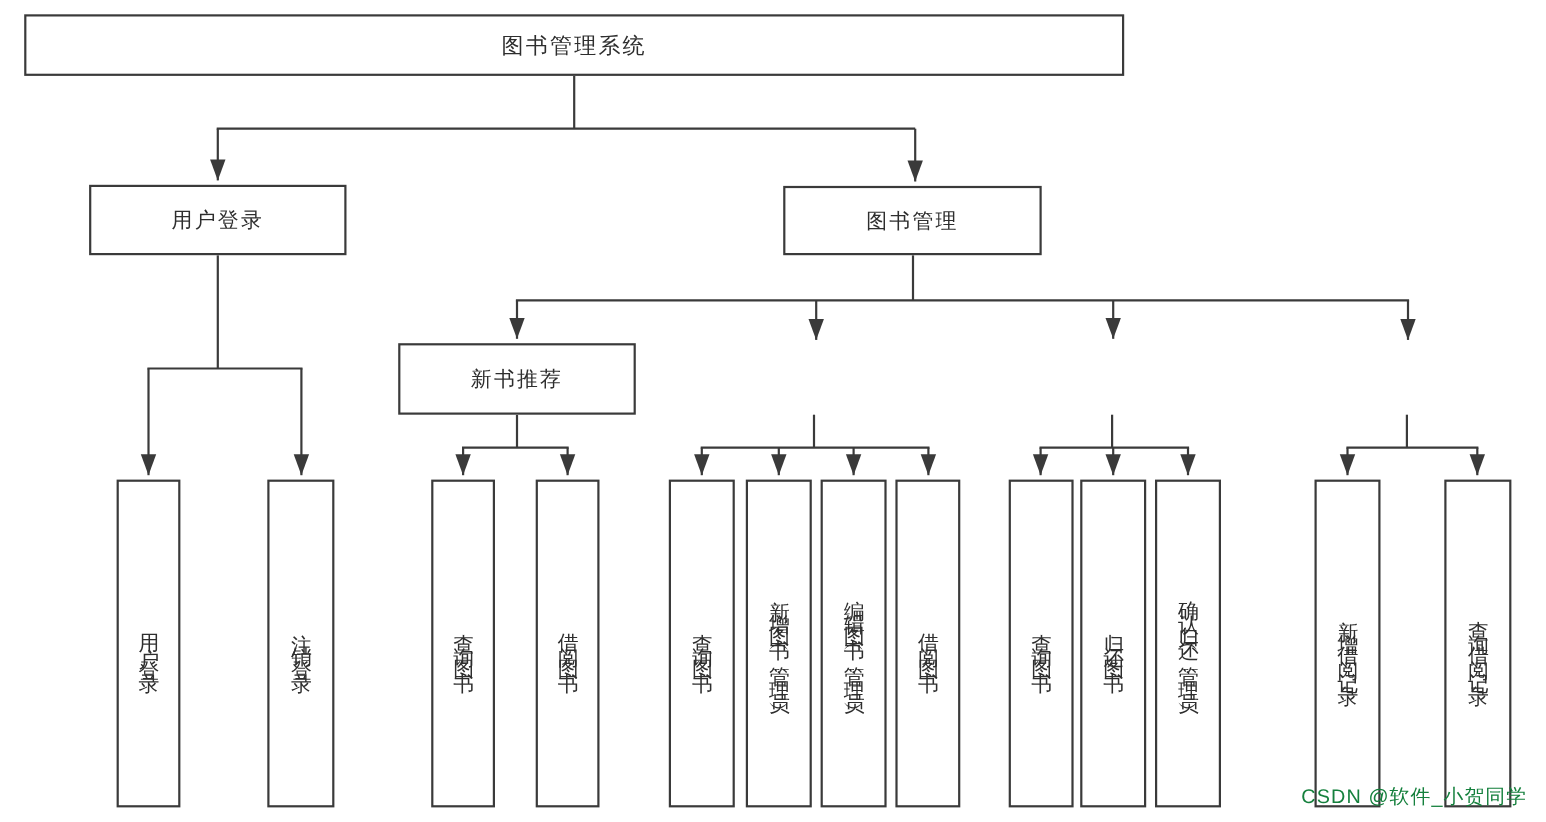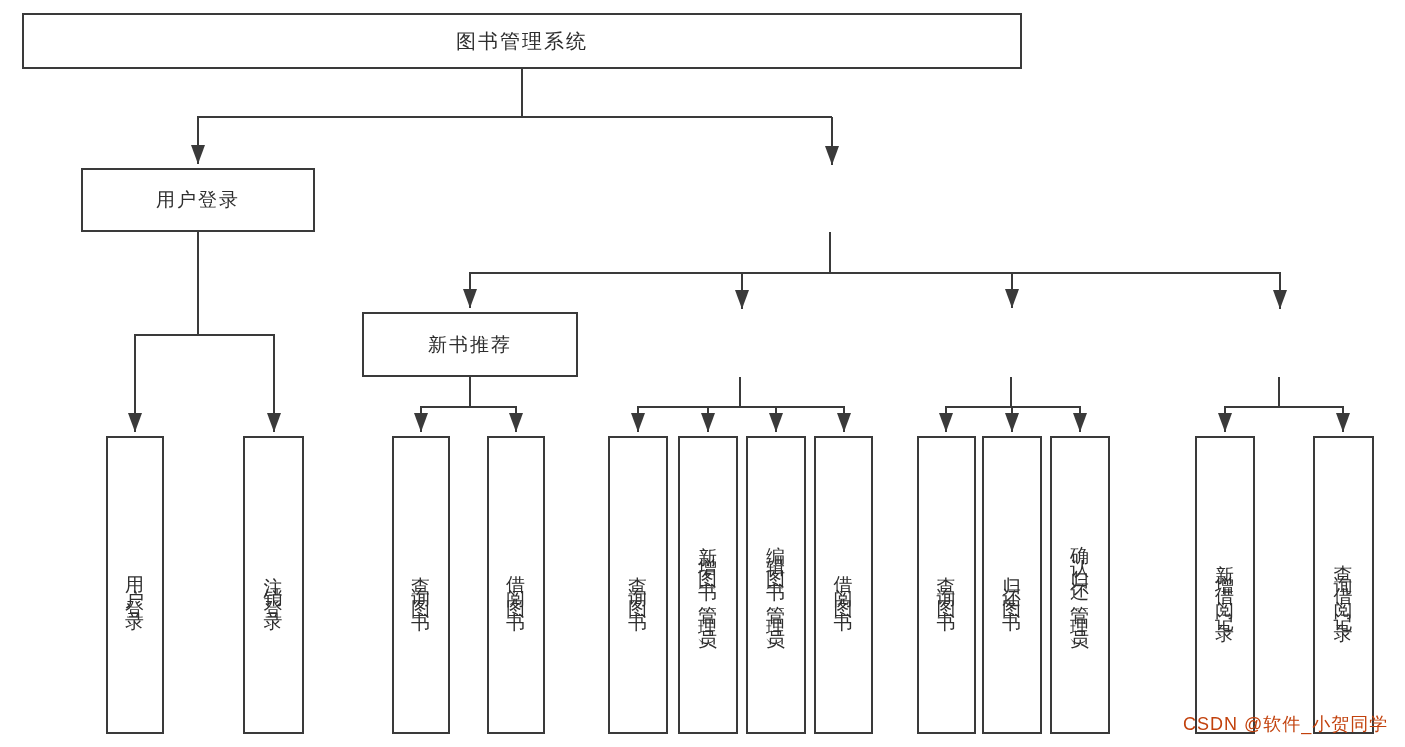--- a/index.html
+++ b/index.html
@@ -48,21 +48,21 @@
   #lf-2-2{left:746px;width:60px;}
   #lf-2-3{left:814px;width:59px;}
   #lf-3-0{left:917px;width:59px;}
   #lf-3-1{left:982px;width:60px;}
   #lf-3-2{left:1050px;width:60px;}
   #lf-4-0{left:1195px;width:60px;}
   #lf-4-1{left:1313px;width:61px;}
   #watermark{
     position:absolute;left:1183px;top:712px;
     font-size:18px;letter-spacing:1px;
-    color:#c2410c;white-space:nowrap;
+    color:#15803d;white-space:nowrap;
   }
   .cline{stroke:#3a3a3a;stroke-width:2;fill:none;}
 </style>
 </head>
 <body>
 
 <div id="canvas">
 
   <svg id="connectors" width="1405" height="747" viewBox="0 0 1405 747">
     <defs>
@@ -107,20 +107,21 @@
       <line x1="1012" y1="407" x2="1012" y2="432" marker-end="url(#arr)"></line>
       <line x1="1080" y1="407" x2="1080" y2="432" marker-end="url(#arr)"></line>
       <line x1="1225" y1="407" x2="1225" y2="432" marker-end="url(#arr)"></line>
       <line x1="1343" y1="407" x2="1343" y2="432" marker-end="url(#arr)"></line>
     </g>
   </svg>
 
   <div id="b-root" class="box">图书管理系统</div>
 
   <div id="l2-0" class="box">用户登录</div>
+  <div id="l2-1" class="box">图书管理</div>
 
   <div id="l3-0" class="box">新书推荐</div>
 
   <div id="lf-0-0" class="vbox">用户登录</div>
   <div id="lf-0-1" class="vbox">注销登录</div>
 
   <div id="lf-1-0" class="vbox">查询图书</div>
   <div id="lf-1-1" class="vbox">借阅图书</div>
 
   <div id="lf-2-0" class="vbox">查询图书</div>

